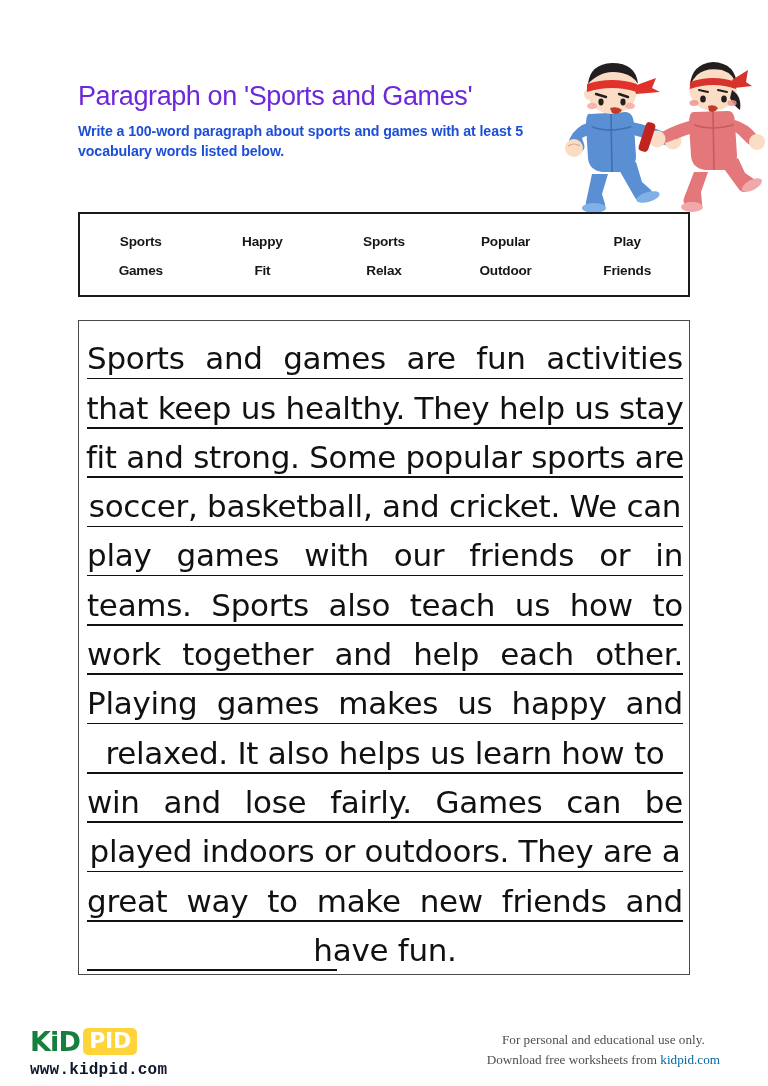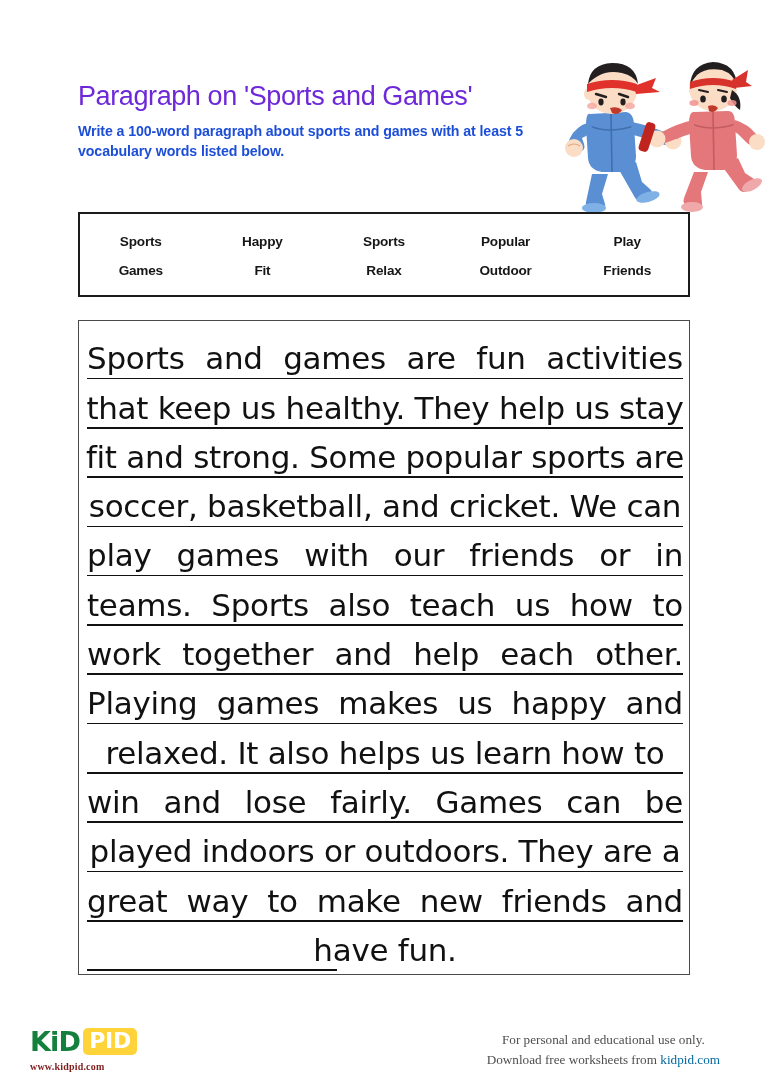--- a/index.html
+++ b/index.html
@@ -188,24 +188,24 @@
     padding: 2px 6px 3px 6px;
     font-family: "DejaVu Sans", sans-serif;
     font-size: 22px;
     font-weight: bold;
     color: #ffffff;
     letter-spacing: -0.3px;
     line-height: 1;
   }
   .logo-url {
     margin-top: 5px;
-    font-family: Liberation Serif, serif;
-    font-size: 10px;
+    font-family: Liberation Mono, monospace;
+    font-size: 16px;
     font-weight: bold;
-    color: #7f1d1d;
+    color: #0f172a;
     letter-spacing: 0.2px;
   }
   .credits {
     position: absolute;
     right: 48px;
     top: 20px;
     text-align: center;
     font-family: "Liberation Serif", serif;
     font-size: 13.2px;
     color: #4e4e4e;

